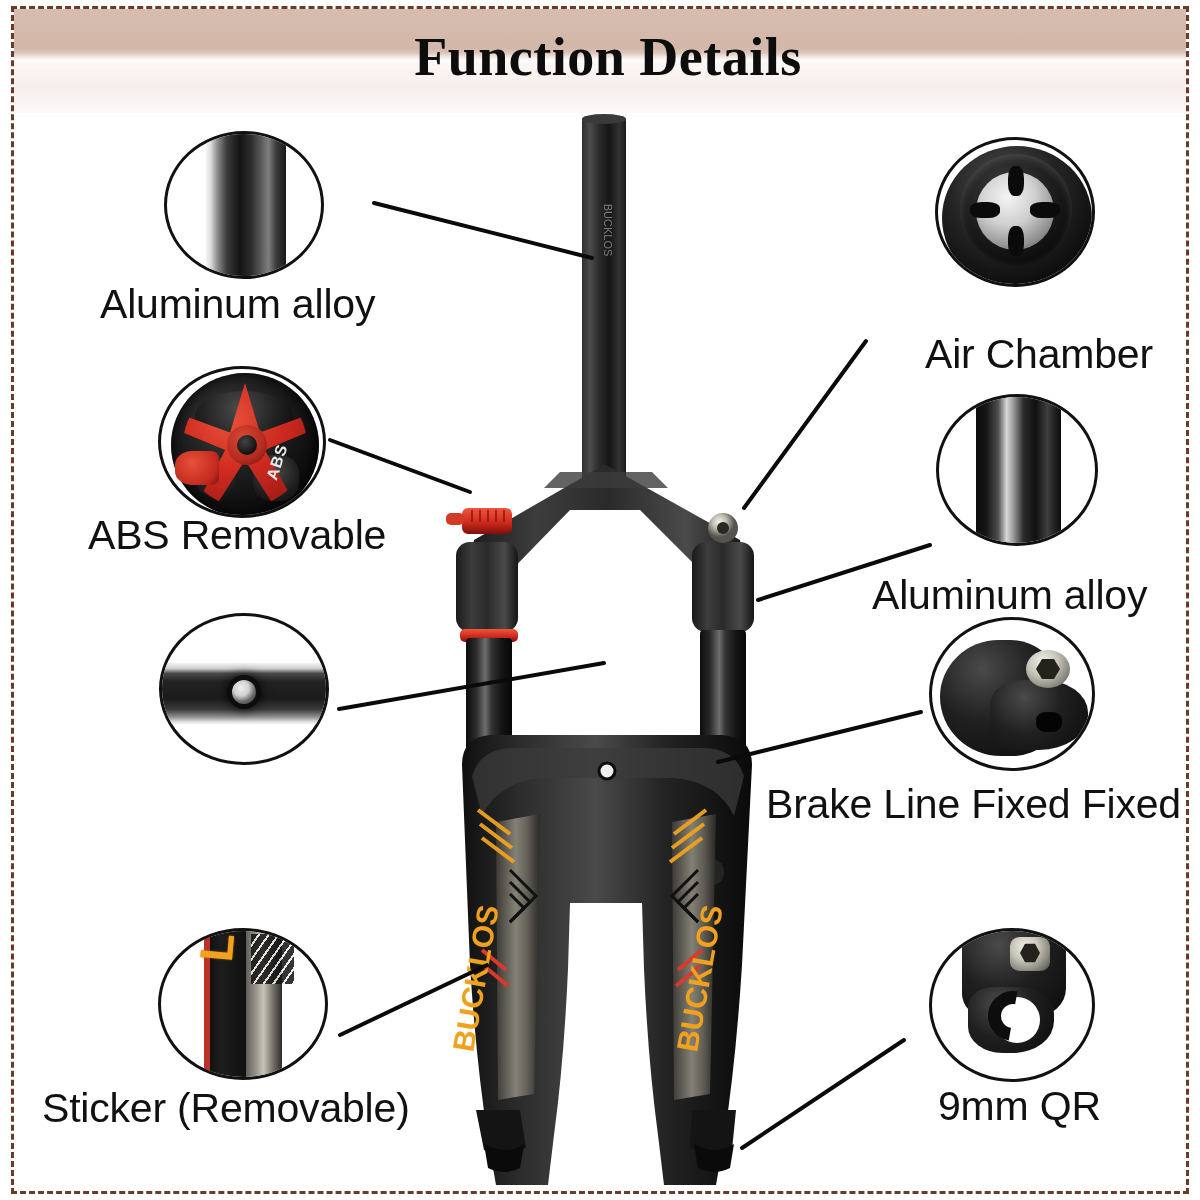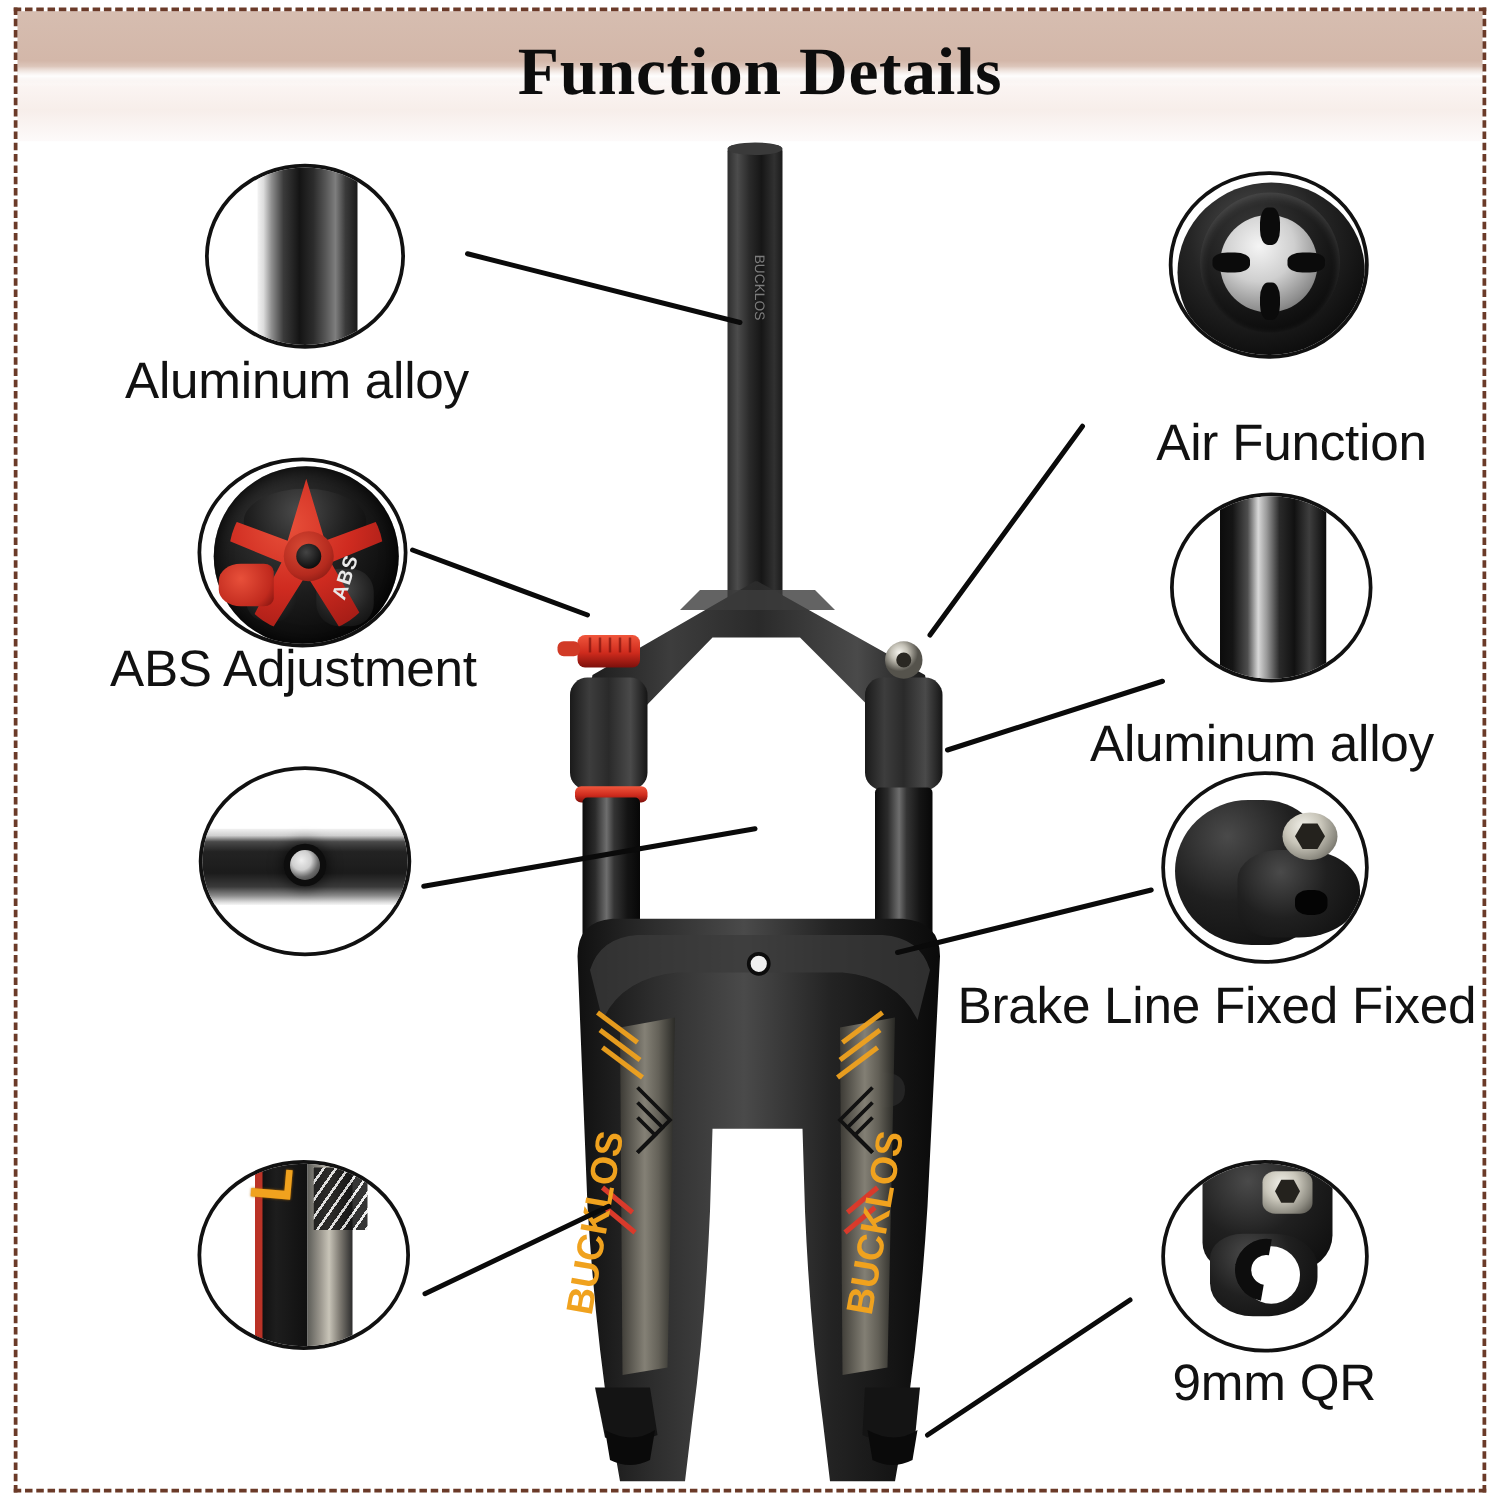--- a/index.html
+++ b/index.html
@@ -382,52 +382,53 @@
       <div class="abs-win" style="left:34px; top:22px; width:98px; height:52px; border-radius:50% 50% 40% 40%;"></div>
       <div class="abs-win" style="left:36px; top:88px; width:40px; height:40px; border-radius:40%;"></div>
       <div class="abs-win" style="left:92px; top:86px; width:46px; height:46px; border-radius:40%;"></div>
       <div class="abs-red" style="left:22px; top:14px; width:124px; height:124px; clip-path:polygon(50% 0,62% 40%,100% 26%,100% 40%,66% 54%,92% 100%,74% 100%,50% 62%,26% 100%,10% 100%,34% 54%,0 40%,0 26%,38% 40%);"></div>
       <div class="abs-lever" style="left:14px; top:82px; width:44px; height:34px;"></div>
       <div class="abs-hub" style="left:66px; top:56px; width:40px; height:40px;"></div>
       <div class="abs-hub-c" style="left:76px; top:66px; width:20px; height:20px;"></div>
       <div class="abs-txt" style="left:98px; top:84px;">ABS</div>
     </div>
   </div>
-  <div class="caption" style="left:88px; top:512px;">ABS Adjustment</div>
+  <div class="caption" style="left:88px; top:512px;">ABS Removable</div>
 
   <div class="callout" style="left:159px; top:613px;">
     <div class="bubble" style="left:0; top:0; width:170px; height:152px;">
       <div class="bar" style="top:32%; height:42%;"></div>
       <div class="hole" style="left:70px; top:64px; width:24px; height:24px;"></div>
     </div>
   </div>
 
   <div class="callout" style="left:158px; top:928px;">
     <div class="bubble" style="left:0; top:0; width:170px; height:152px;">
       <div class="leg-strip" style="left:26%; width:26%;"></div>
       <div class="leg-shine" style="left:52%; width:22%;"></div>
       <div style="position:absolute; left:26%; top:-8%; width:4%; height:116%; background:#d93a2b; opacity:.85;"></div>
       <div class="gold-txt" style="left:28px; top:28px; font-size:46px; transform:rotate(-85deg); transform-origin:left top;">LOS</div>
       <div style="position:absolute; left:55%; top:2%; width:26%; height:34%;
                   background:repeating-linear-gradient(-55deg,#eaeaea 0 2px,#111 2px 8px); opacity:.85;"></div>
     </div>
   </div>
+  <div class="caption" style="left:42px; top:1085px;">Sticker (Removable)</div>
 
   <div class="callout" style="left:935px; top:137px;">
     <div class="bubble" style="left:0; top:0; width:160px; height:150px;">
       <div class="valve-body" style="left:4px; top:6px; width:150px; height:144px;"></div>
       <div class="valve-ring" style="left:22px; top:14px; width:112px; height:112px;"></div>
       <div class="valve-star" style="left:38px; top:32px; width:78px; height:78px;"></div>
       <div class="valve-notch" style="left:70px; top:26px; width:16px; height:30px;"></div>
       <div class="valve-notch" style="left:70px; top:86px; width:16px; height:30px;"></div>
       <div class="valve-notch" style="left:32px; top:62px; width:30px; height:16px;"></div>
       <div class="valve-notch" style="left:92px; top:62px; width:30px; height:16px;"></div>
     </div>
   </div>
-  <div class="caption" style="left:925px; top:331px;">Air Function</div>
+  <div class="caption" style="left:925px; top:331px;">Air Chamber</div>
 
   <div class="callout" style="left:936px; top:394px;">
     <div class="bubble" style="left:0; top:0; width:162px; height:152px;">
       <div class="tube2" style="left:24%; width:54%;"></div>
     </div>
   </div>
   <div class="caption" style="left:872px; top:572px;">Aluminum alloy</div>
 
   <div class="callout" style="left:929px; top:617px;">
     <div class="bubble" style="left:0; top:0; width:166px; height:154px;">

